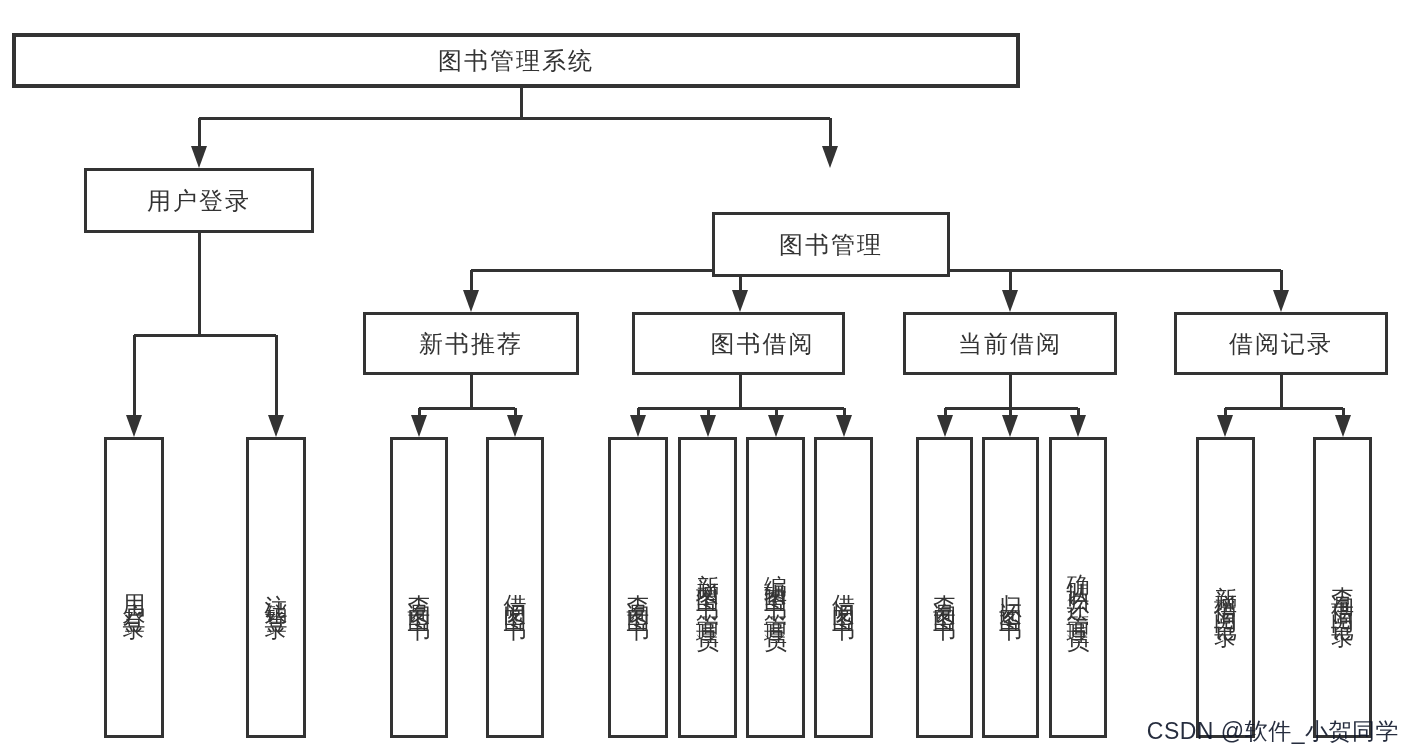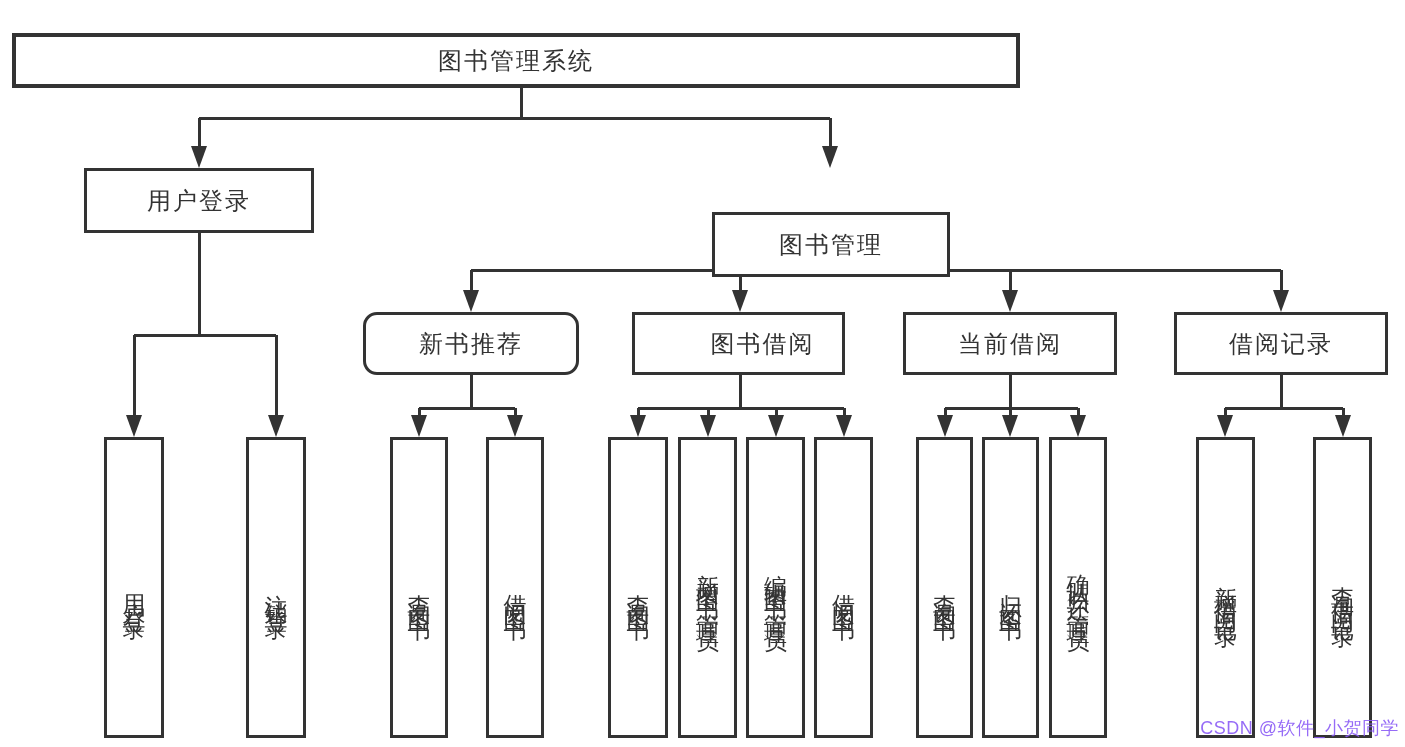--- a/index.html
+++ b/index.html
@@ -54,23 +54,23 @@
     letter-spacing: 8px;
     padding-top: 8px;
     line-height: 1;
     white-space: nowrap;
     color: #333333;
   }
   .watermark {
     position: absolute;
     right: 6px;
     top: 716px;
-    font-size: 18px;
+    font-size: 23px;
     letter-spacing: 0.5px;
-    color: #8b5cf6;
+    color: #0f172a;
     opacity: 0.9;
     z-index: 5;
   }
 </style>
 </head>
 <body>
 
 <div class="canvas">
 
   <svg class="wires" width="1405" height="747" viewBox="0 0 1405 747">
@@ -114,21 +114,21 @@
       <polygon class="arrow" points="1217,415 1233,415 1225,437"></polygon>
       <polygon class="arrow" points="1335,415 1351,415 1343,437"></polygon>
     </g>
   </svg>
 
   <div class="hbox root" style="left:12px; top:13px; width:1008px; height:55px;margin-top:20px;">图书管理系统</div>
 
   <div class="hbox" style="left:84px; top:168px; width:230px; height:65px;">用户登录</div>
   <div class="hbox" style="left:712px; top:168px; width:238px; height:65px;margin-top:44px;">图书管理</div>
 
-  <div class="hbox" style="left:363px; top:312px; width:216px; height:63px;border-radius:14px;">新书推荐</div>
+  <div class="hbox" style="left:363px; top:312px; width:216px; height:63px;">新书推荐</div>
   <div class="hbox" style="left:632px; top:312px; width:213px; height:63px;padding-left:48px;">图书借阅</div>
   <div class="hbox" style="left:903px; top:312px; width:214px; height:63px;font-family:Liberation Mono, monospace;">当前借阅</div>
   <div class="hbox" style="left:1174px; top:312px; width:214px; height:63px;">借阅记录</div>
 
   <div class="vbox" style="left:104px; top:437px; width:60px; height:301px;">
     <span class="vtext">用户登录</span>
   </div>
   <div class="vbox" style="left:246px; top:437px; width:60px; height:301px;">
     <span class="vtext">注销登录</span>
   </div>

